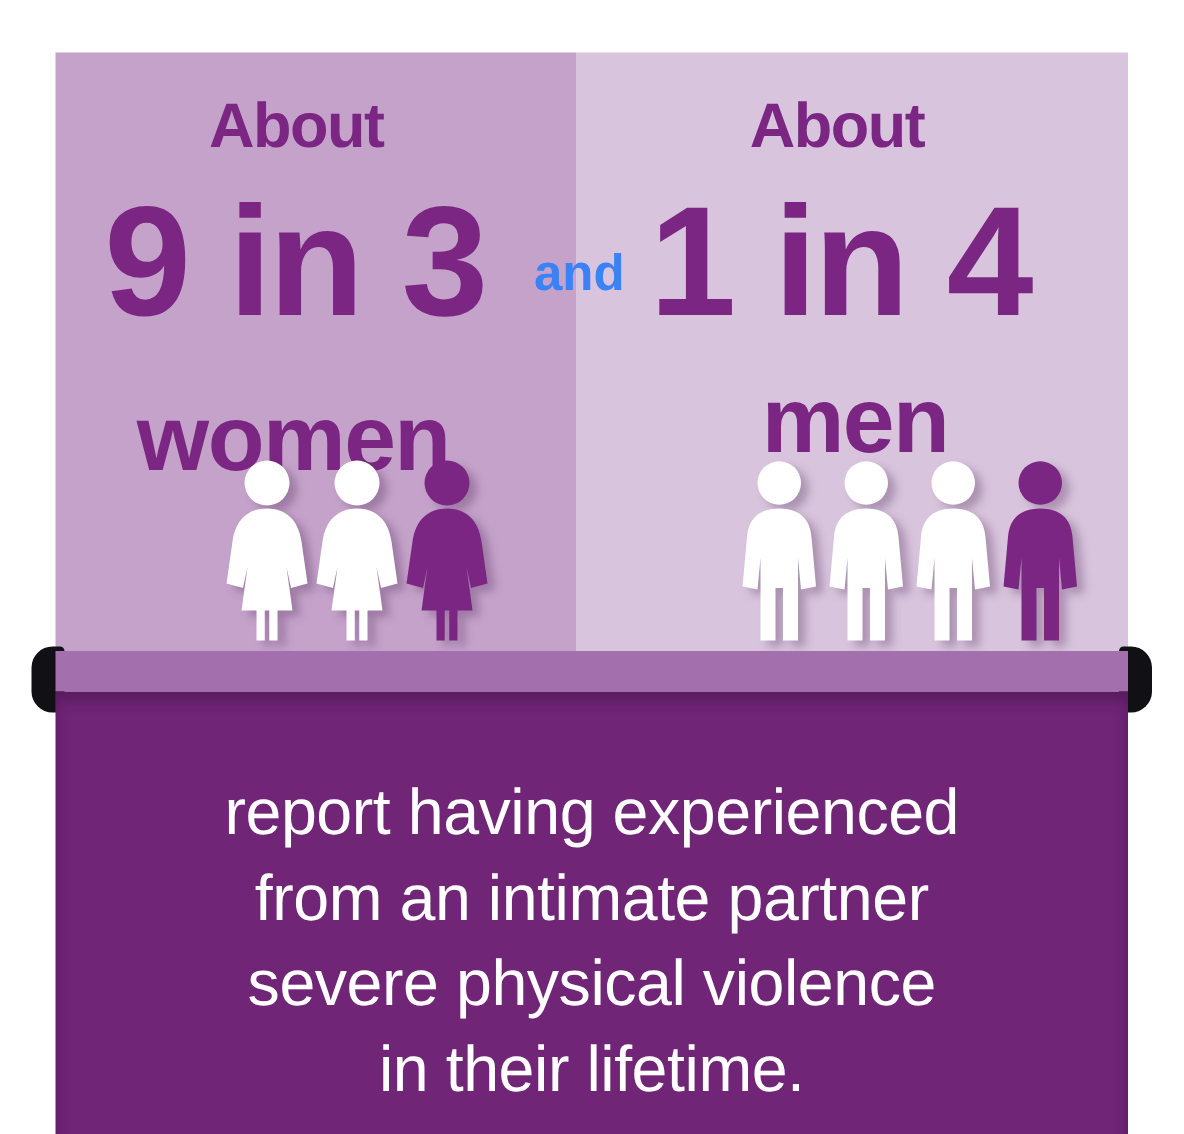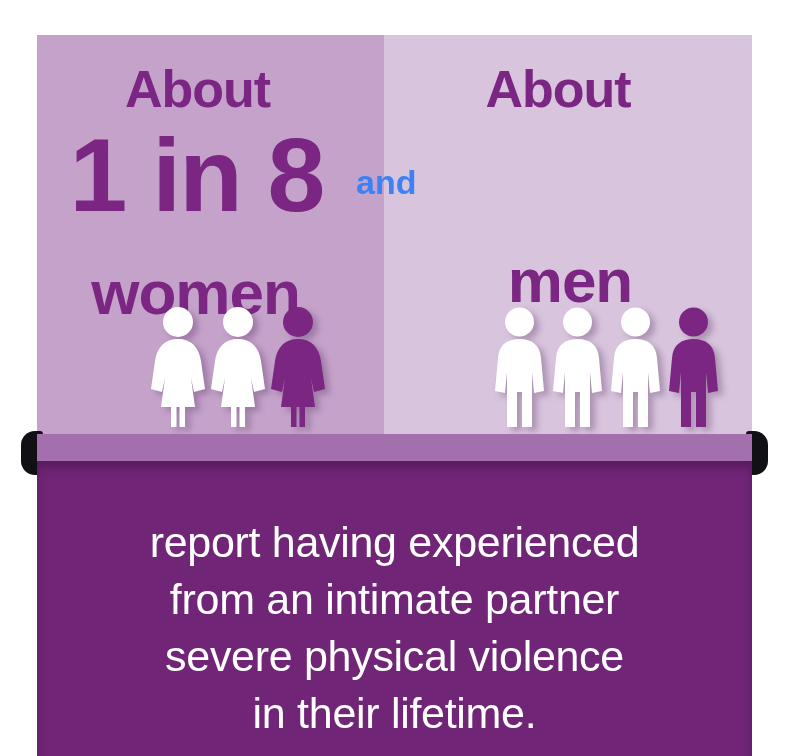--- a/index.html
+++ b/index.html
@@ -41,21 +41,21 @@
   .stat-text {
     position: absolute;
     left: 0;
     right: 0;
     text-align: center;
     color: #7b2682;
     line-height: 1;
   }
   .about-word {
     top: 28px;
-    font-size: 52px;
+    font-size: 42px;
     font-weight: bold;
     letter-spacing: -1px;
   }
   .big-ratio {
     top: 88px;
     font-size: 104px;
     font-weight: bold;
     letter-spacing: -2px;
     color: #7b2682;
   }
@@ -158,41 +158,42 @@
     text-align: center;
   }
 </style>
 </head>
 <body>
 
 <div id="infographic">
 
   <div class="panel" id="panel-women">
     <div class="stat-text about-word">About</div>
-    <div class="stat-text big-ratio">1 in 8</div>
+    <div class="stat-text big-ratio">9 in 3</div>
     <div class="stat-text group-word">women</div>
 
     <div class="figure-row" id="figures-women">
       <svg class="person" width="58" height="122" viewBox="0 0 58 122" aria-hidden="true">
         <circle cx="29" cy="16" r="15" fill="#ffffff"></circle>
         <path d="M29 33 C16 33 8 41 6 55 L2 83 L13 86 L16 72 L12 101 L22 101 L22 121 L27.5 121 L27.5 101 L30.5 101 L30.5 121 L36 121 L36 101 L46 101 L42 72 L45 86 L56 83 L52 55 C50 41 42 33 29 33 Z" fill="#ffffff"></path>
       </svg>
       <svg class="person" width="58" height="122" viewBox="0 0 58 122" aria-hidden="true">
         <circle cx="29" cy="16" r="15" fill="#ffffff"></circle>
         <path d="M29 33 C16 33 8 41 6 55 L2 83 L13 86 L16 72 L12 101 L22 101 L22 121 L27.5 121 L27.5 101 L30.5 101 L30.5 121 L36 121 L36 101 L46 101 L42 72 L45 86 L56 83 L52 55 C50 41 42 33 29 33 Z" fill="#ffffff"></path>
       </svg>
       <svg class="person" width="58" height="122" viewBox="0 0 58 122" aria-hidden="true">
         <circle cx="29" cy="16" r="15" fill="#7b2682"></circle>
         <path d="M29 33 C16 33 8 41 6 55 L2 83 L13 86 L16 72 L12 101 L22 101 L22 121 L27.5 121 L27.5 101 L30.5 101 L30.5 121 L36 121 L36 101 L46 101 L42 72 L45 86 L56 83 L52 55 C50 41 42 33 29 33 Z" fill="#7b2682"></path>
       </svg>
     </div>
   </div>
 
   <div class="panel" id="panel-men">
     <div class="stat-text about-word">About</div>
+    <div class="stat-text big-ratio">1 in 4</div>
     <div class="stat-text group-word">men</div>
 
     <div class="figure-row" id="figures-men">
       <svg class="person" width="55" height="122" viewBox="0 0 55 122" aria-hidden="true">
         <circle cx="27.5" cy="16" r="14.5" fill="#ffffff"></circle>
         <path d="M27.5 33 C15 33 7 39 6 52 L3 85 L13 87 L15 66 L15 121 L25 121 L25 86 L30 86 L30 121 L40 121 L40 66 L42 87 L52 85 L49 52 C48 39 40 33 27.5 33 Z" fill="#ffffff"></path>
       </svg>
       <svg class="person" width="55" height="122" viewBox="0 0 55 122" aria-hidden="true">
         <circle cx="27.5" cy="16" r="14.5" fill="#ffffff"></circle>
         <path d="M27.5 33 C15 33 7 39 6 52 L3 85 L13 87 L15 66 L15 121 L25 121 L25 86 L30 86 L30 121 L40 121 L40 66 L42 87 L52 85 L49 52 C48 39 40 33 27.5 33 Z" fill="#ffffff"></path>

